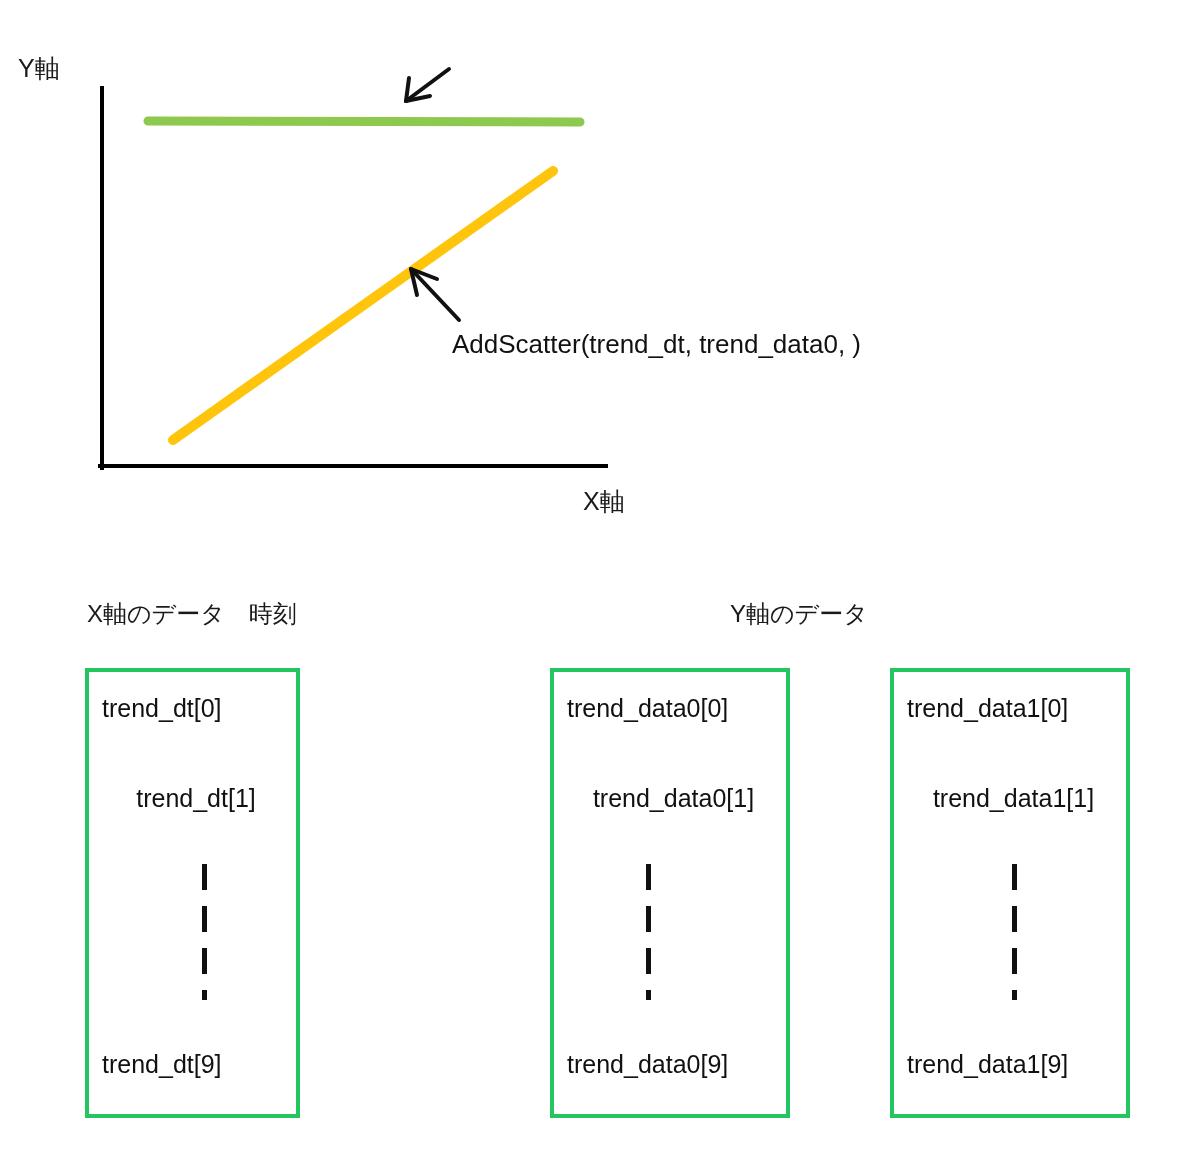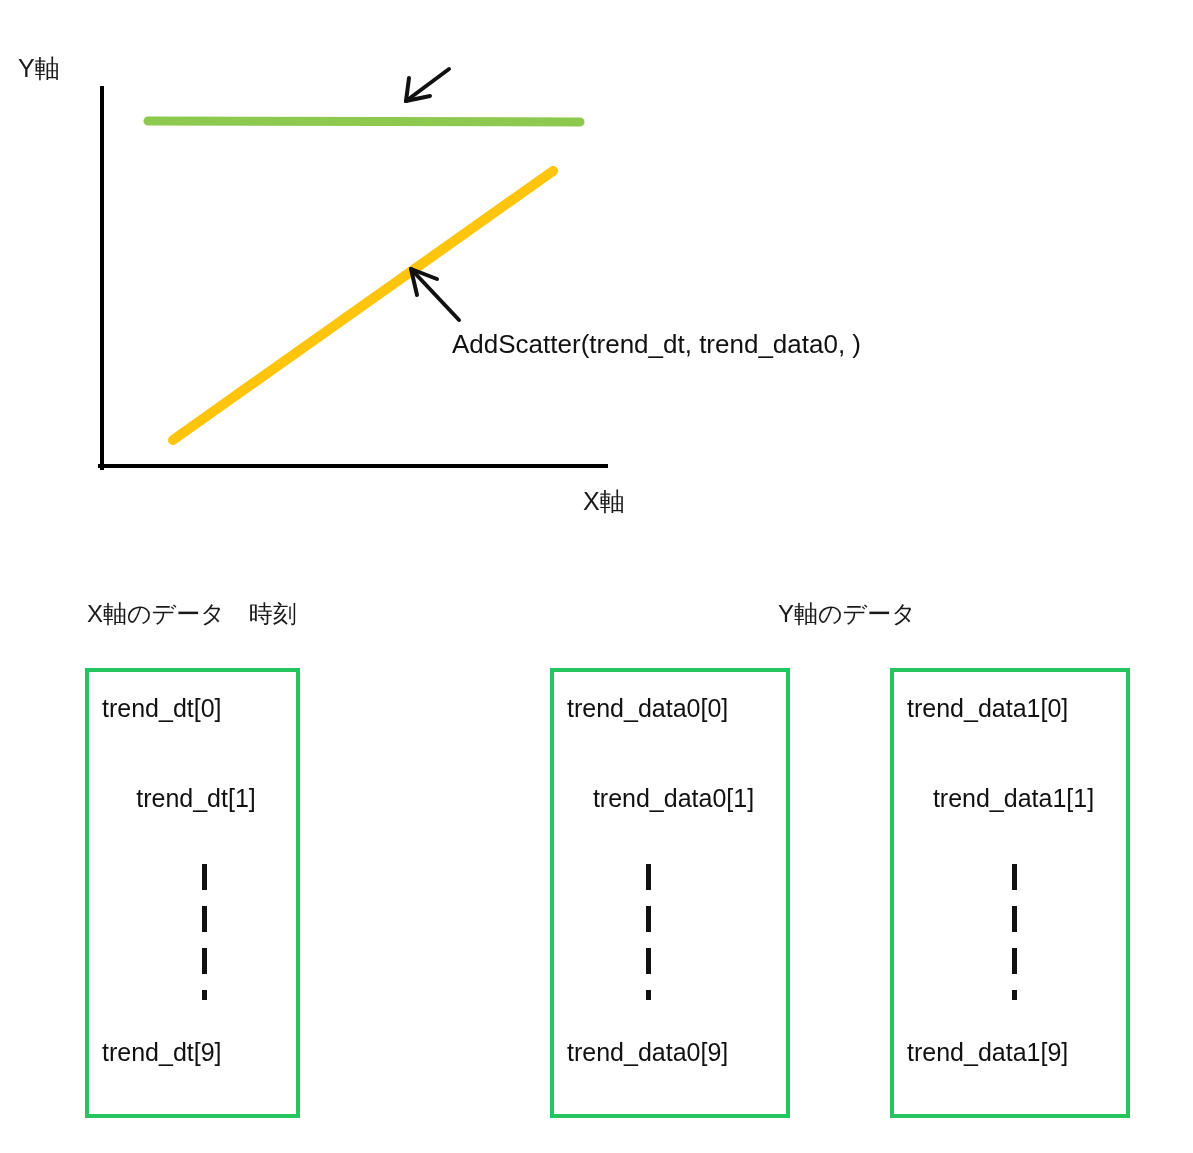--- a/index.html
+++ b/index.html
@@ -70,21 +70,21 @@
   }
 
   .section-heading {
     position: absolute;
     font-size: 24px;
     line-height: 1;
     white-space: nowrap;
     color: #1a1a1a;
   }
   #heading-x { left: 87px; top: 62px; }
-  #heading-y { left: 730px; top: 62px; margin-left: 48px; }
+  #heading-y { left: 730px; top: 62px; }
 
   .data-box {
     position: absolute;
     top: 128px;
     height: 450px;
     box-sizing: border-box;
     border: 4px solid #22c55e;
     background: #ffffff;
   }
   #box-x  { left: 85px;  width: 215px; }
@@ -95,21 +95,21 @@
     position: absolute;
     left: 13px;
     right: 6px;
     font-size: 25px;
     line-height: 1;
     white-space: nowrap;
     color: #111111;
   }
   .cell-0 { top: 24px; }
   .cell-1 { top: 114px; text-align: center; }
-  .cell-last { top: 368px; }
+  .cell-last { top: 380px; }
 
   .ellipsis-vertical {
     position: absolute;
     top: 192px;
     width: 6px;
     height: 120px;
   }
   #ellipsis-x  { left: 113px; }
   #ellipsis-y0 { left: 92px; }
   #ellipsis-y1 { left: 118px; }

